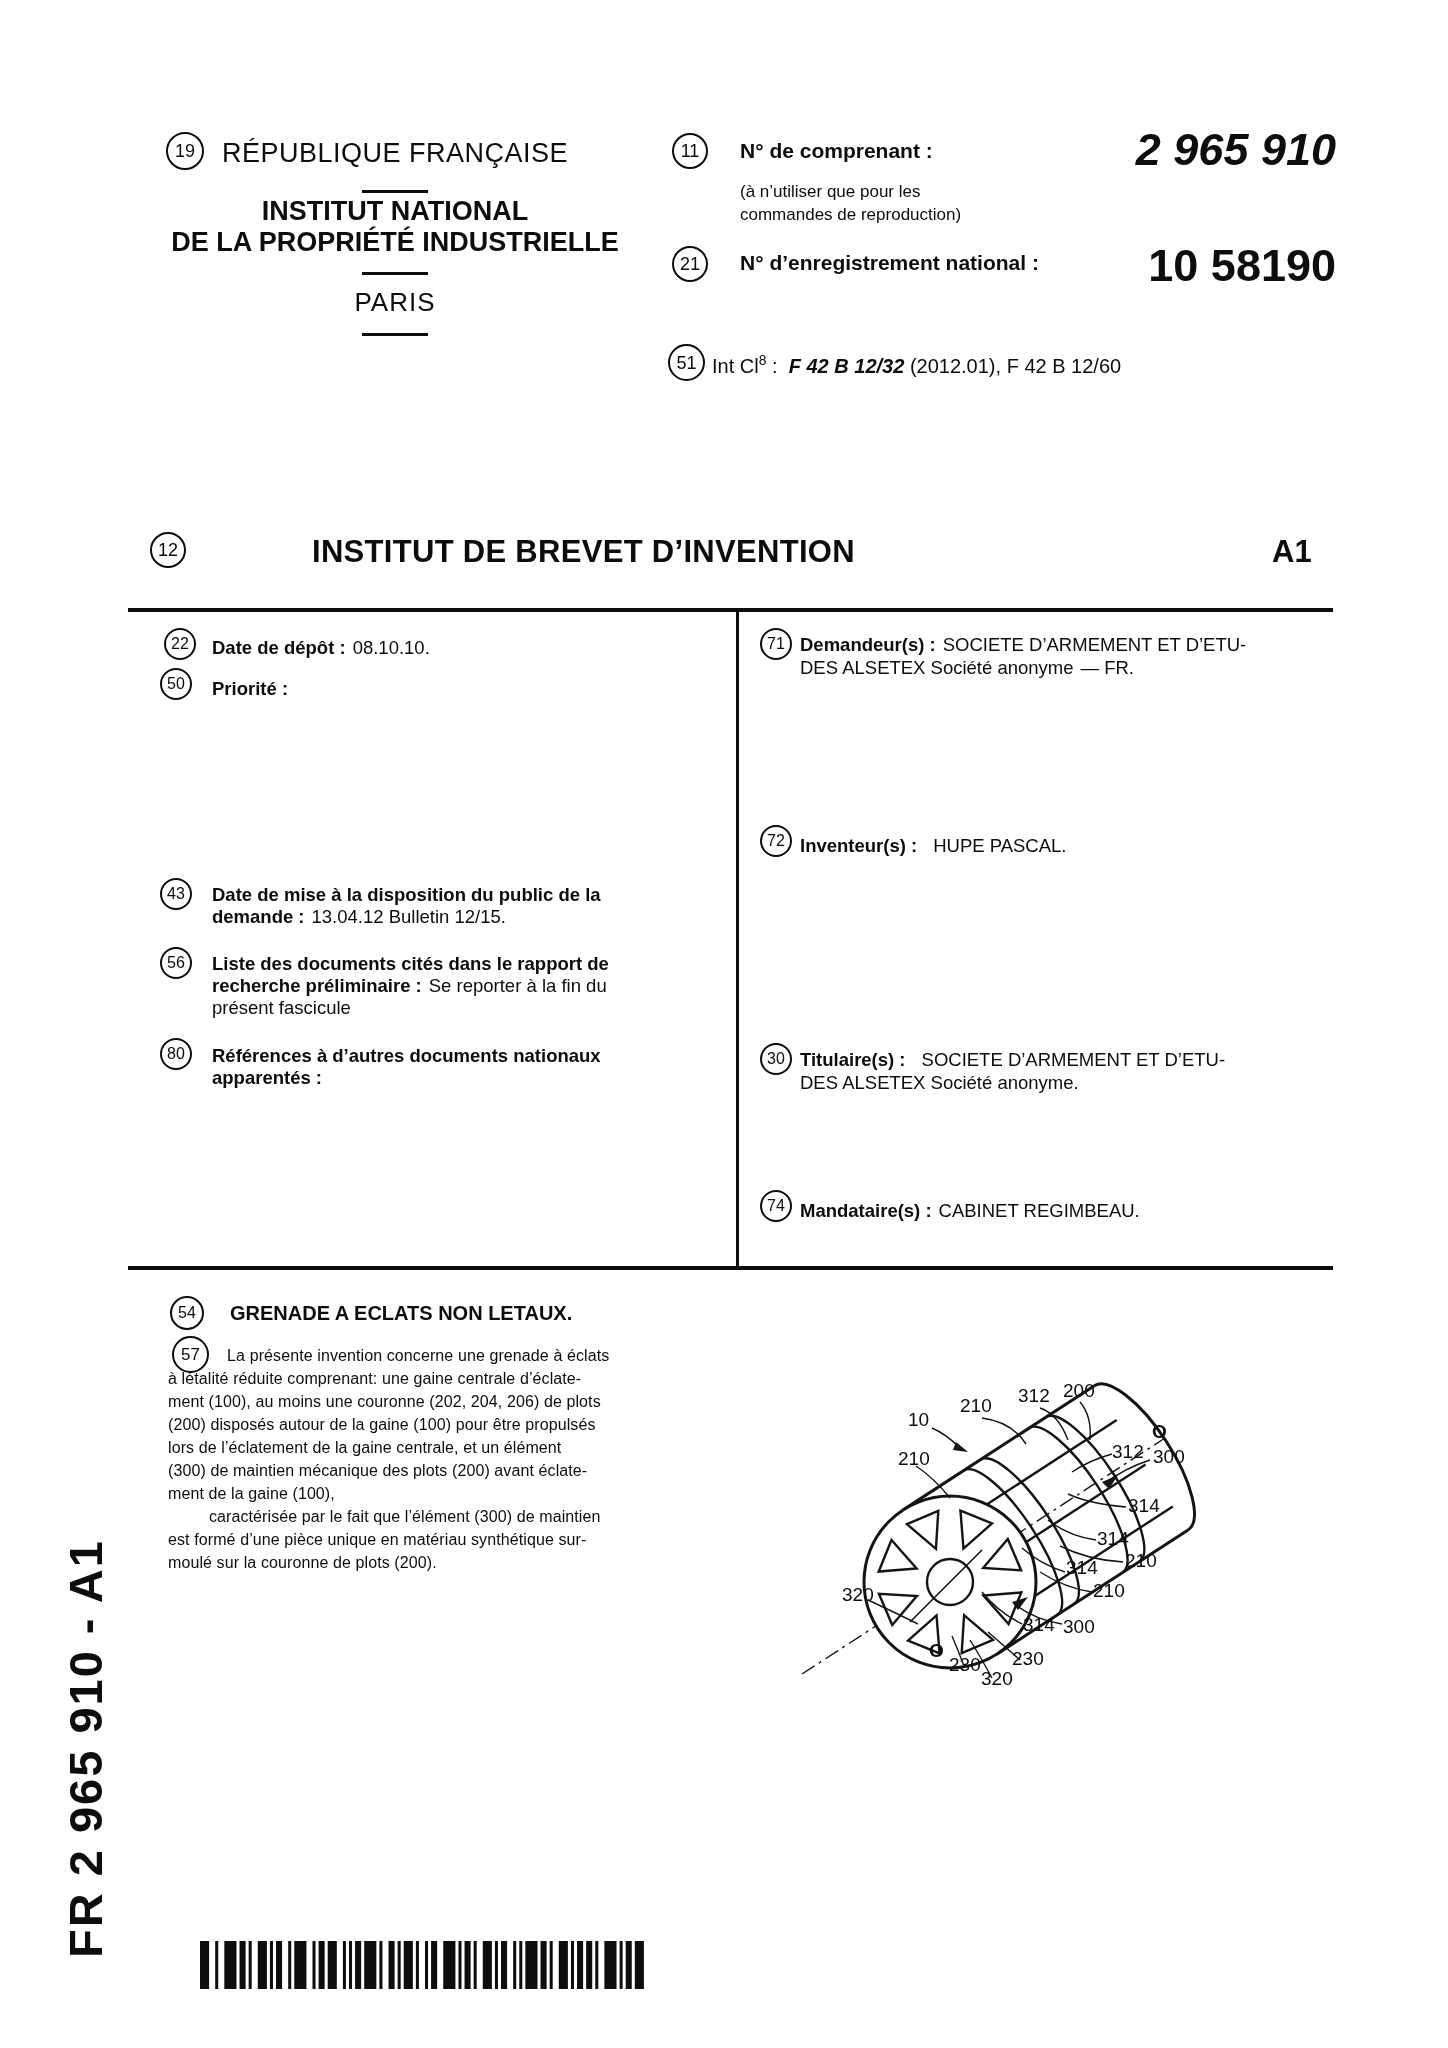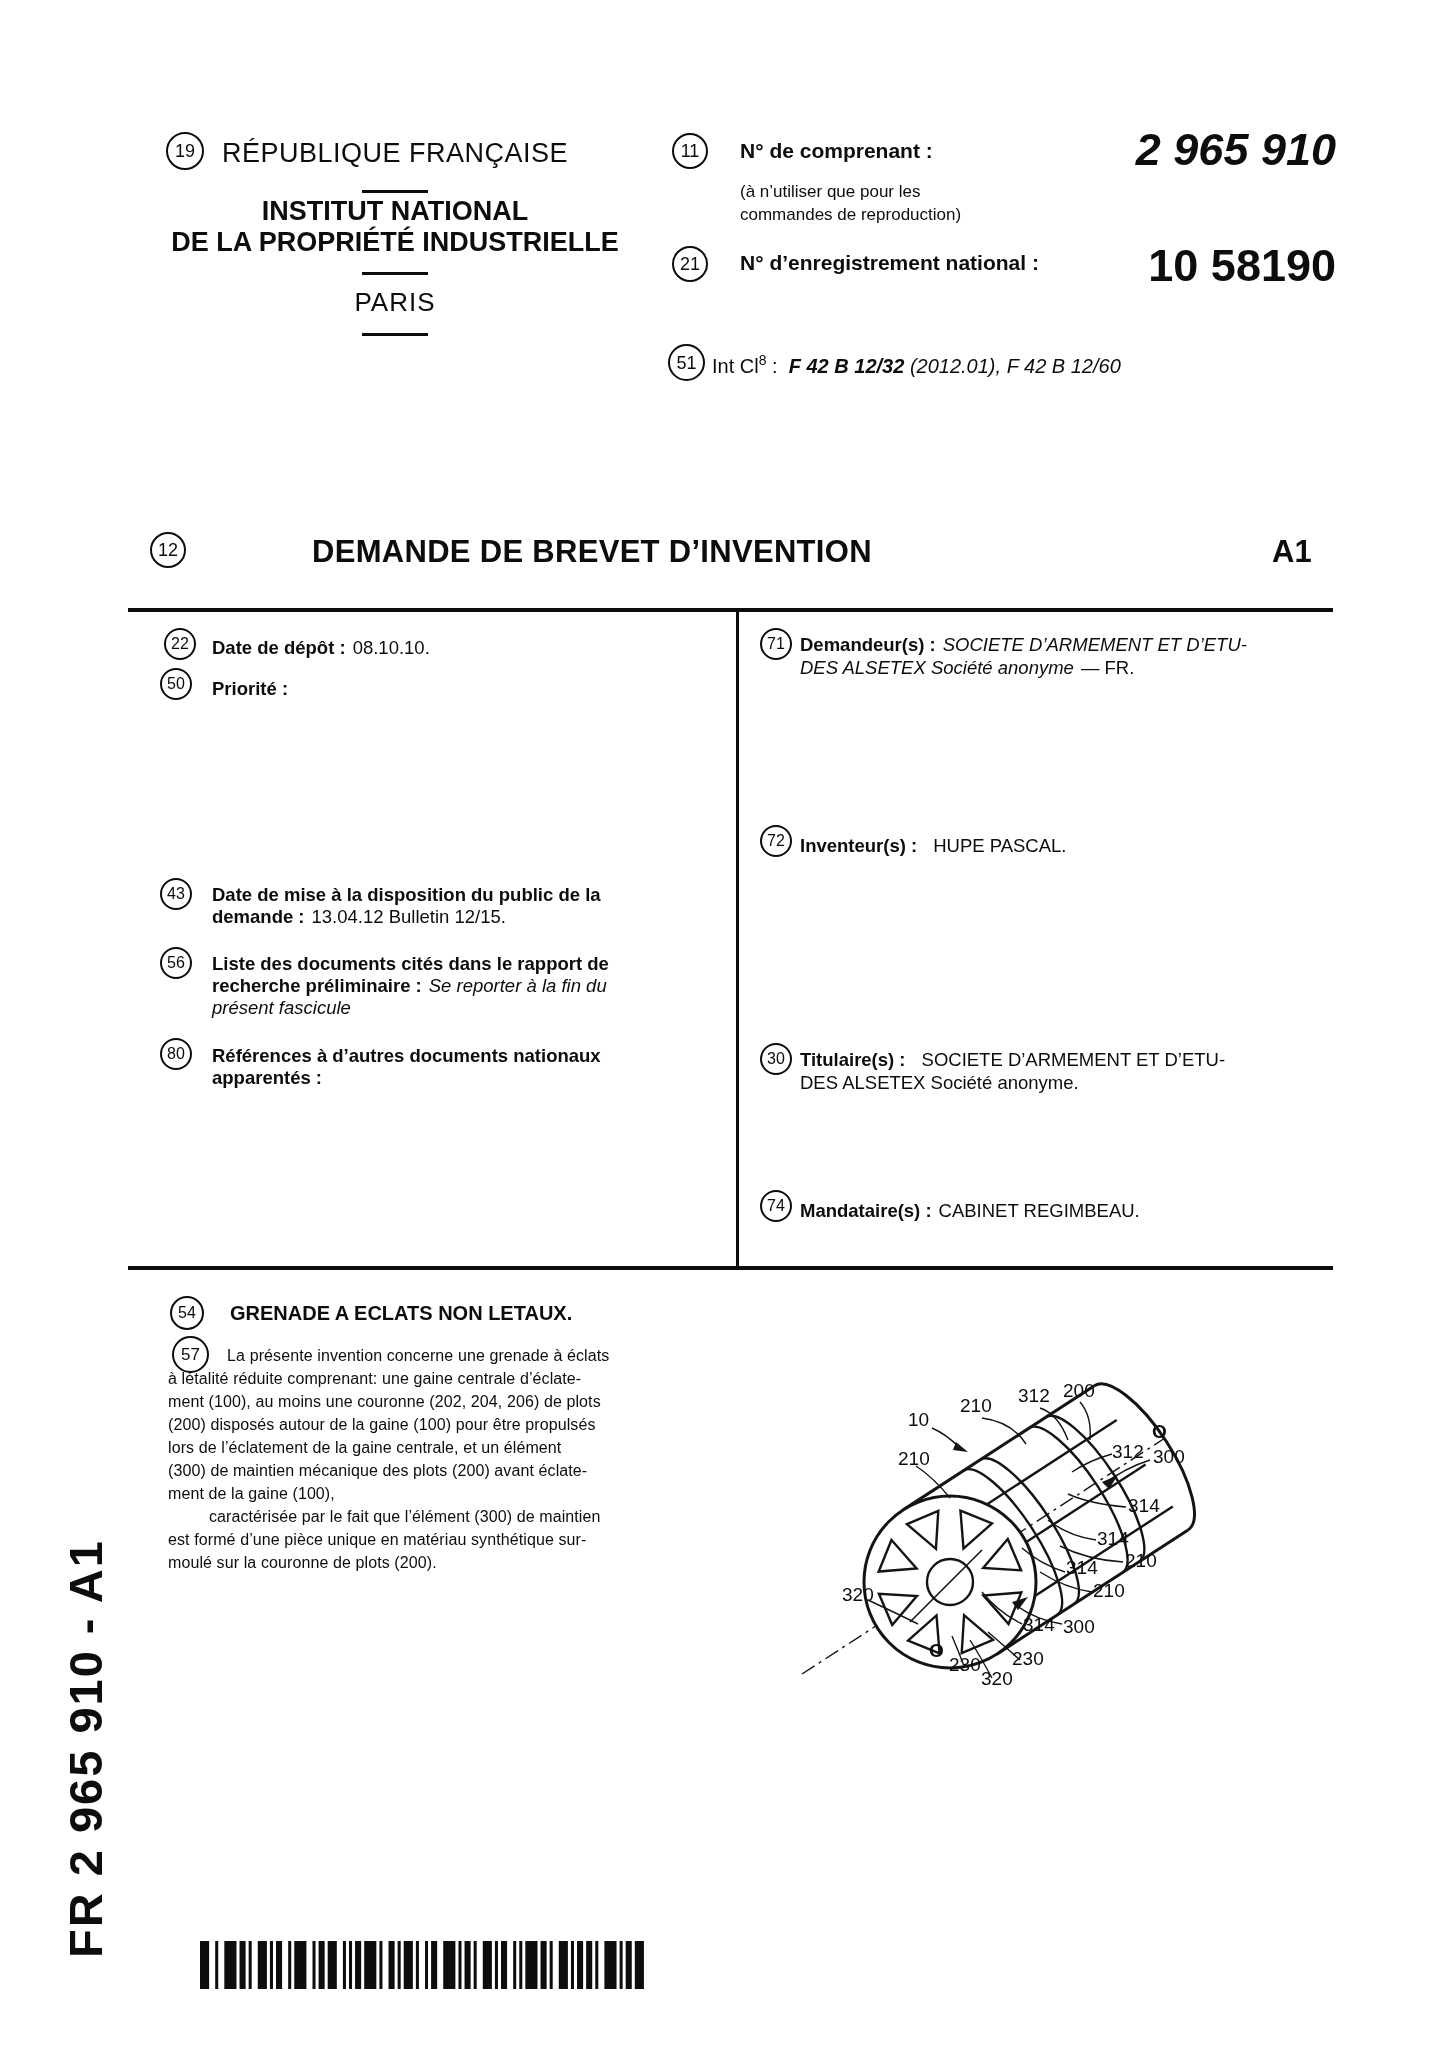--- a/index.html
+++ b/index.html
@@ -2,21 +2,21 @@
 <html><head>
 <meta charset="utf-8">
 <style>
   html,body{margin:0;padding:0;}
   body{
     width:1448px;height:2048px;position:relative;background:#ffffff;color:#0d0d0d;
     font-family:"Liberation Sans","DejaVu Sans",sans-serif;overflow:hidden;
   }
   .abs{position:absolute;}
   .b{font-weight:bold;}
-  .i{font-style:italic;}
+  .i{}
   .bi{font-weight:bold;font-style:italic;}
   .center{text-align:center;}
   .right{text-align:right;}
   .circ{
     position:absolute;border:2.4px solid #0d0d0d;border-radius:50%;
     display:flex;align-items:center;justify-content:center;
     font-size:18px;line-height:1;box-sizing:border-box;
   }
   .circ.sm{font-size:16px;border-width:2.2px;}
   .rule{position:absolute;background:#0d0d0d;}
@@ -51,21 +51,21 @@
 <div class="abs bi right" style="left:1110px;top:124px;width:226px;font-size:45px">2 965 910</div>
 <div class="abs" style="left:740px;top:182px;font-size:17px">(à n’utiliser que pour les</div>
 <div class="abs" style="left:740px;top:205px;font-size:17px">commandes de reproduction)</div>
 <span class="circ" style="left:672px;top:246px;width:36px;height:36px">21</span>
 <div class="abs b" style="left:740px;top:251px;font-size:21px">N° d’enregistrement national :</div>
 <div class="abs b right" style="left:1110px;top:240px;width:226px;font-size:45px">10 58190</div>
 <span class="circ" style="left:668px;top:344px;width:37px;height:37px">51</span>
 <div class="abs" style="left:712px;top:352px;font-size:20px;white-space:pre"><span>Int Cl</span><sup style="font-size:14px">8</sup><span> :  </span><span class="bi">F 42 B 12/32</span><span class="i"> (2012.01), F 42 B 12/60</span></div>
 
 <span class="circ" style="left:150px;top:532px;width:36px;height:36px">12</span>
-<div class="abs b" style="left:312px;top:534px;font-size:31px;letter-spacing:0.3px">DEMANDE DE BREVET D’INVENTION</div>
+<div class="abs b" style="left:312px;top:534px;font-size:31px;letter-spacing:0.3px">INSTITUT DE BREVET D’INVENTION</div>
 <div class="abs b" style="left:1272px;top:534px;font-size:31px">A1</div>
 
 <div class="rule" style="left:128px;top:608px;width:1205px;height:4px"></div>
 <div class="rule" style="left:736px;top:610px;width:3px;height:658px"></div>
 <div class="rule" style="left:128px;top:1266px;width:1205px;height:4px"></div>
 
 <span class="circ sm" style="left:164px;top:628px;width:32px;height:32px">22</span>
 <div class="bib-line" style="left:212px;top:637px"><span class="b">Date de dépôt :</span><span class="pad">08.10.10.</span></div>
 
 <span class="circ sm" style="left:160px;top:668px;width:32px;height:32px">50</span>

